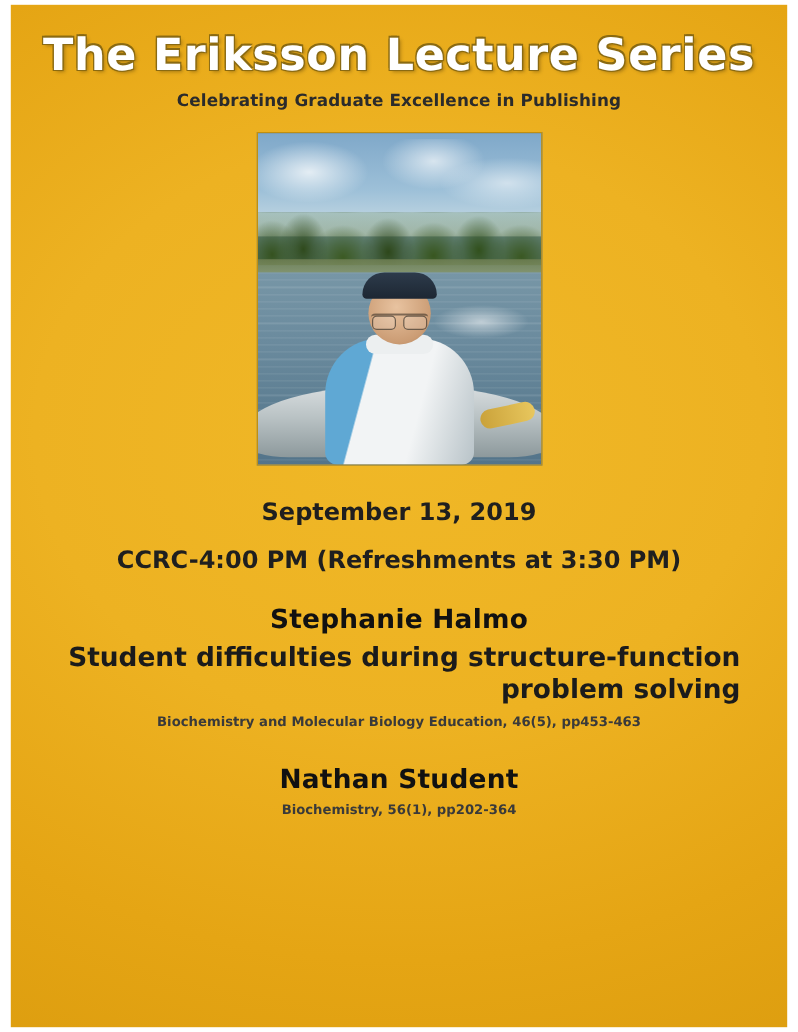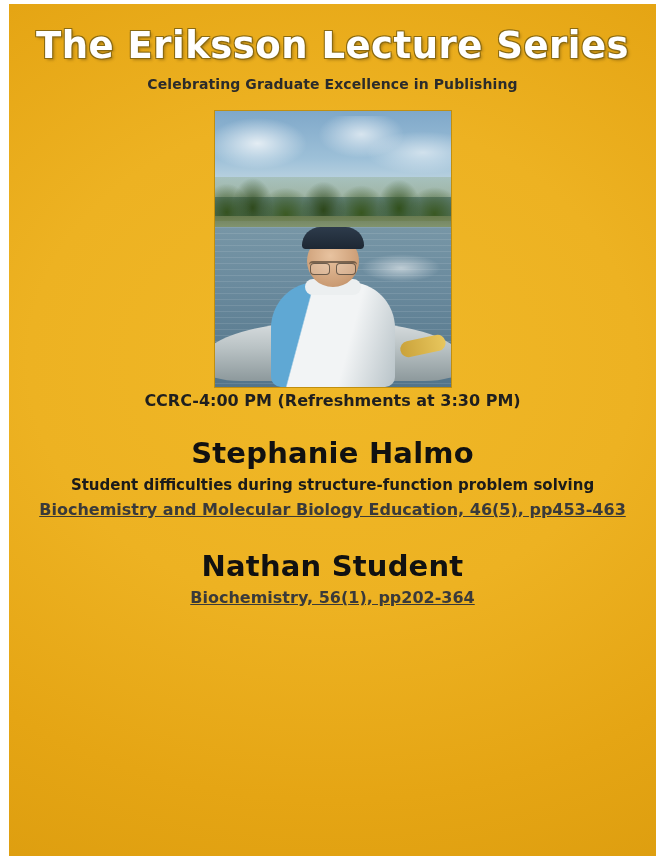--- a/index.html
+++ b/index.html
@@ -181,52 +181,52 @@
     background: radial-gradient(ellipse at center, rgba(255,255,255,0.55), rgba(255,255,255,0) 70%);
   }
 
   .event-date {
     font-size: 20px;
     font-weight: bold;
     color: #1f1f1f;
     margin-top: 26px;
   }
   .event-place {
-    font-size: 16px;
+    font-size: 20px;
     font-weight: bold;
     color: #1f1f1f;
-    margin-top: 3px;
+    margin-top: 16px;
   }
 
   .talk {
     margin-top: 26px;
   }
   .talk.second {
     margin-top: 30px;
   }
   .speaker {
-    font-size: 29px;
+    font-size: 22px;
     font-weight: bold;
     color: #111111;
     letter-spacing: 0.2px;
   }
   .paper-title {
-    font-size: 15px;
+    font-size: 22px;
     font-weight: bold;
     color: #1b1b1b;
     margin-top: 6px;
     line-height: 1.25;
     padding: 0 18px;
+    text-align: right;
   }
   .citation {
-    font-size: 16px;
+    font-size: 11px;
     font-weight: bold;
     color: #3a3a3a;
     margin-top: 5px;
-    text-decoration: underline;
   }
 </style>
 </head>
 <body>
 
 <div class="poster">
   <div class="edge-top"></div>
   <div class="edge-bottom"></div>
   <div class="edge-left"></div>
   <div class="edge-right"></div>
@@ -246,20 +246,21 @@
       <div class="ph-wake"></div>
       <div class="ph-boat"></div>
       <div class="ph-body"></div>
       <div class="ph-collar"></div>
       <div class="ph-person-head"></div>
       <div class="ph-person-hat"></div>
       <div class="ph-glasses"></div>
       <div class="ph-oar"></div>
     </div>
 
+    <div class="event-date">September 13, 2019</div>
 
     <div class="event-place">CCRC-4:00 PM (Refreshments at 3:30 PM)</div>
 
     <div class="talk">
       <div class="speaker">Stephanie Halmo</div>
       <div class="paper-title">Student difficulties during structure-function problem solving</div>
       <div class="citation">Biochemistry and Molecular Biology Education, 46(5), pp453-463</div>
     </div>
 
     <div class="talk second">

